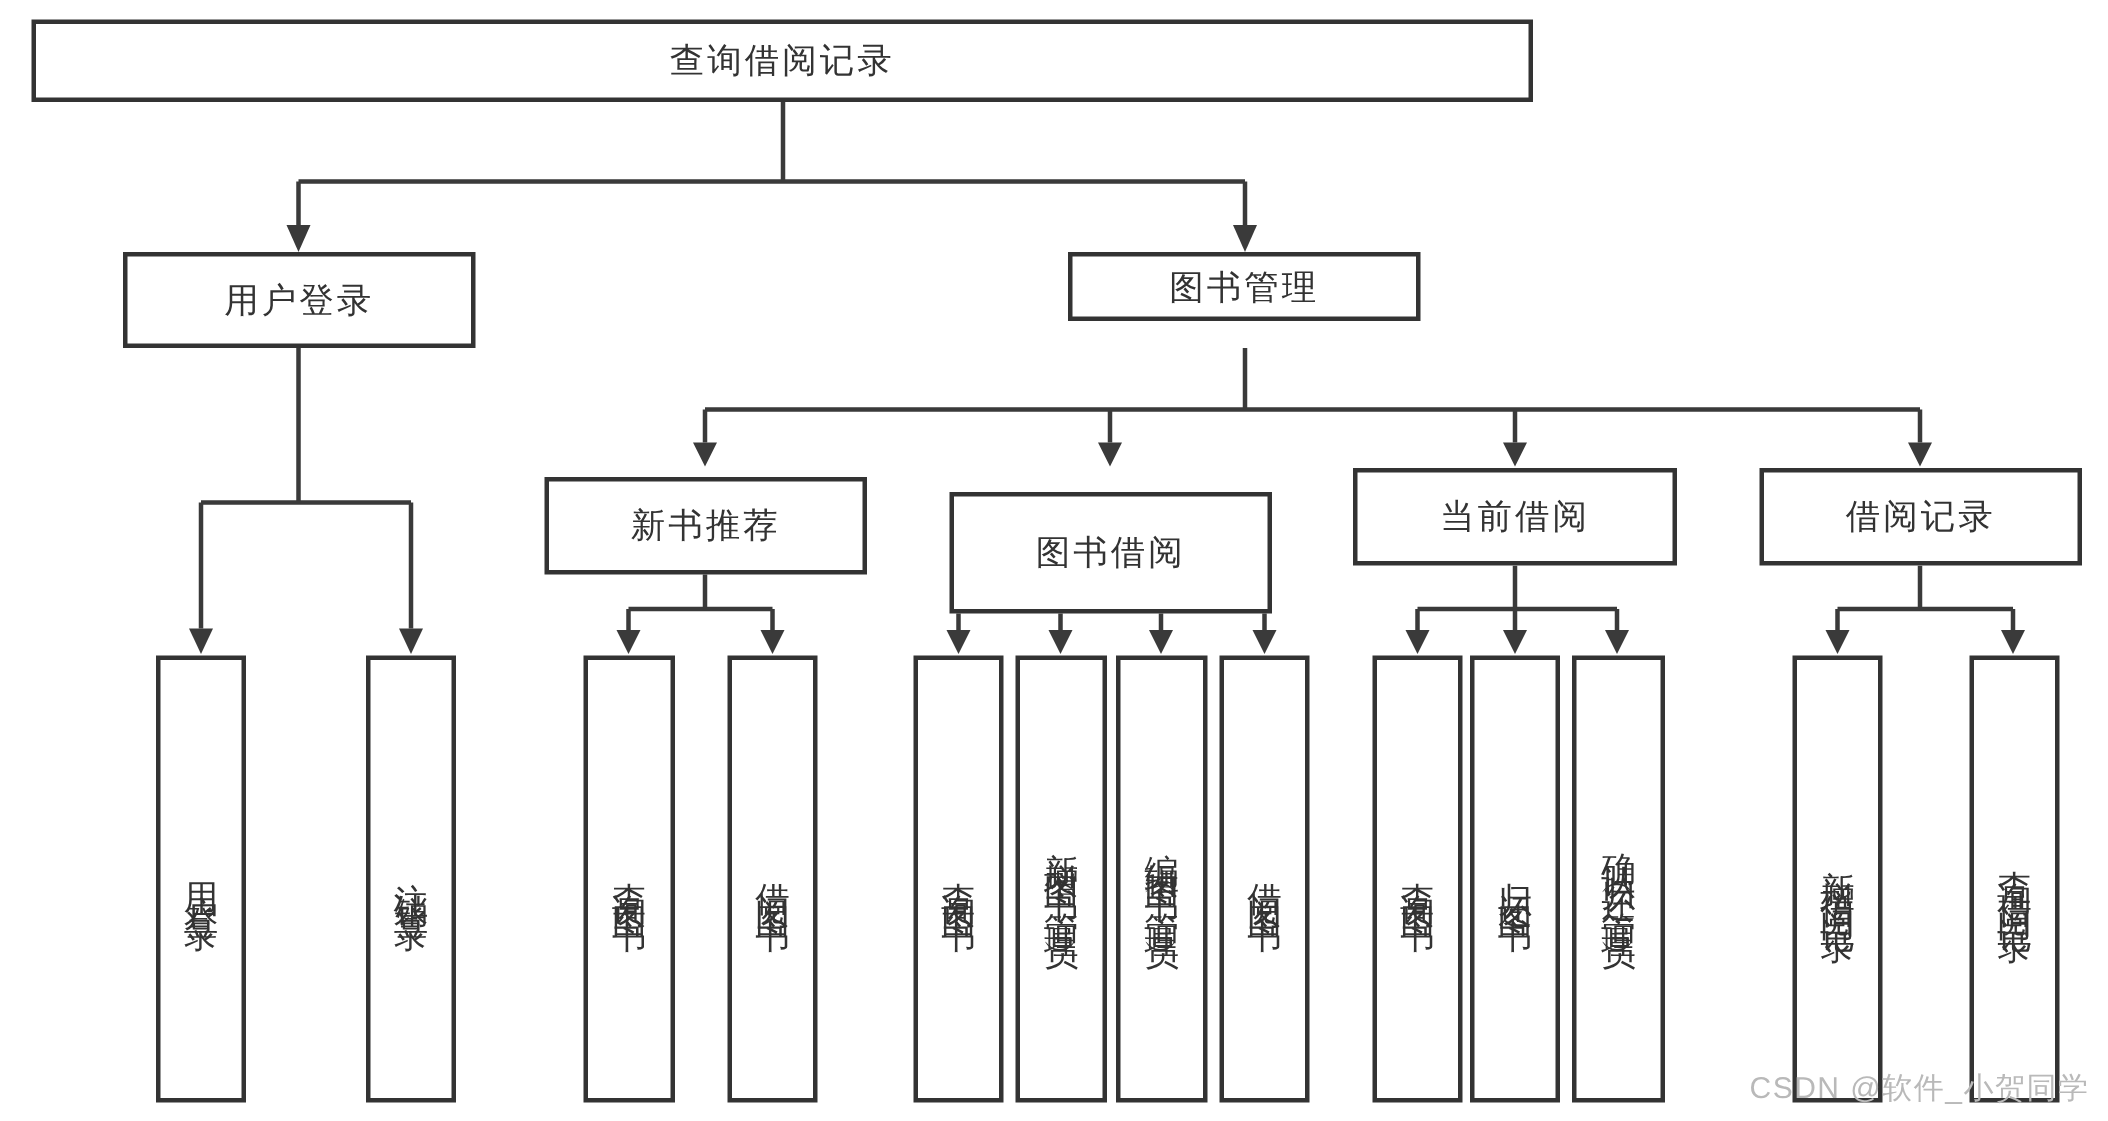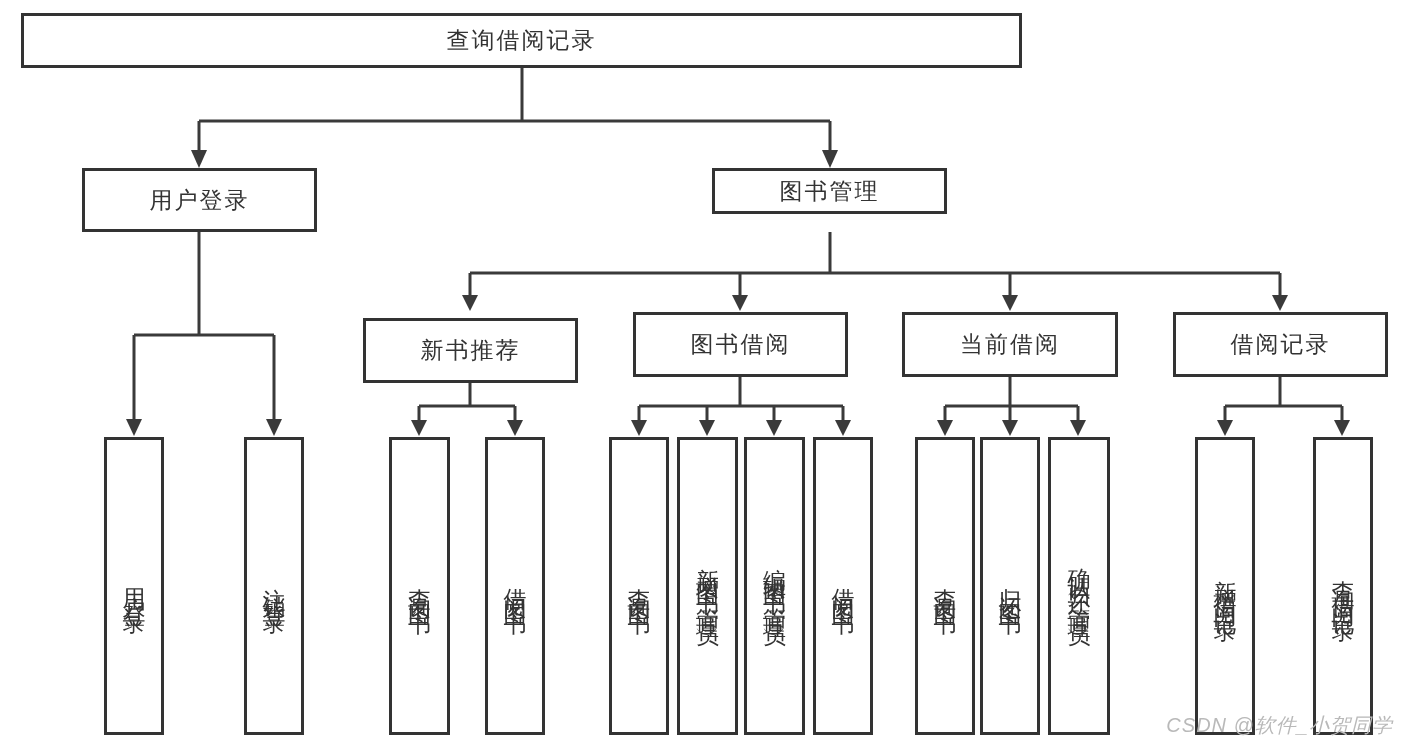--- a/index.html
+++ b/index.html
@@ -43,21 +43,20 @@
     line-height:1;
   }
   #watermark{
     position:absolute;
     right:12px;top:712px;
     z-index:3;
     font-size:20px;
     color:var(--watermark);
     letter-spacing:1px;
     white-space:nowrap;
-    font-style:italic;
   }
 </style>
 </head>
 <body>
 
 <div id="stage">
 
   <svg id="connectors" width="1405" height="747" viewBox="0 0 1405 747">
 
     <g>
@@ -115,21 +114,21 @@
   <div class="node" style="left:82px;top:168px;width:235px;height:64px">
     <span class="lbl">用户登录</span>
   </div>
   <div class="node" style="left:712px;top:168px;width:235px;height:46px">
     <span class="lbl">图书管理</span>
   </div>
 
   <div class="node" style="left:363px;top:318px;width:215px;height:65px">
     <span class="lbl">新书推荐</span>
   </div>
-  <div class="node" style="left:633px;top:312px;width:215px;height:65px">
+  <div class="node" style="left:633px;top:328px;width:215px;height:81px">
     <span class="lbl">图书借阅</span>
   </div>
   <div class="node" style="left:902px;top:312px;width:216px;height:65px">
     <span class="lbl">当前借阅</span>
   </div>
   <div class="node" style="left:1173px;top:312px;width:215px;height:65px">
     <span class="lbl">借阅记录</span>
   </div>
 
   <div class="node vnode" style="left:104px;top:437px;width:60px;height:298px">

